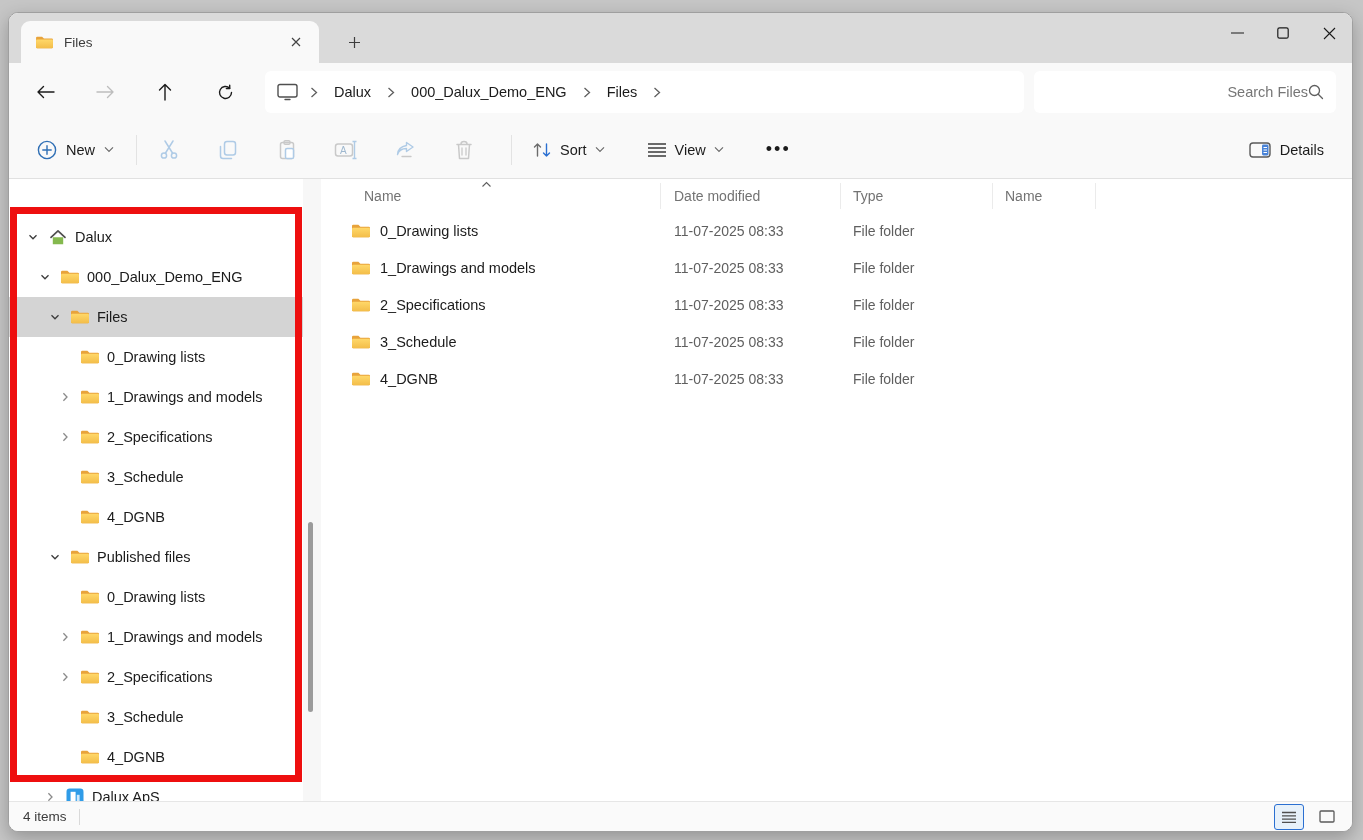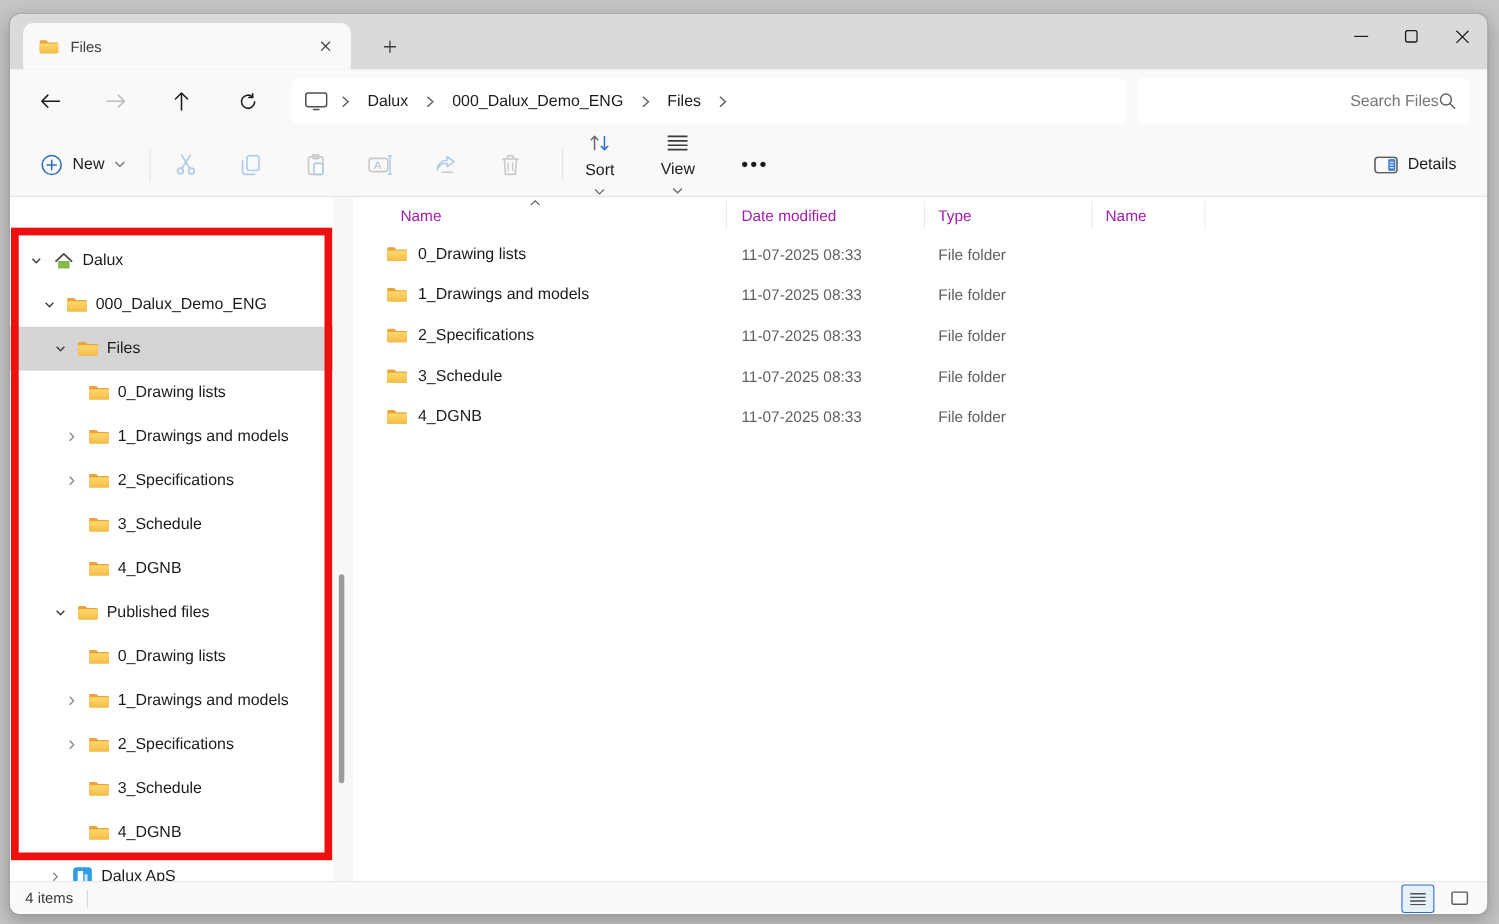--- a/index.html
+++ b/index.html
@@ -47,38 +47,38 @@
     border:none; outline:none; background:transparent; flex:1;
     font-family:"Liberation Sans", sans-serif; font-size:14.5px; color:#1b1b1b;text-align:right;
   }
   .search-pill input::placeholder { color:#767676; }
   
   .toolbar { height:58px; background:#f9f9f9; border-bottom:1px solid #e1e1e1; display:flex; align-items:center; padding:0 18px 0 16px; flex:0 0 auto; }
   .tool-new { display:flex; align-items:center; gap:9px; padding:8px 12px; border-radius:6px; }
   .tool-new-label { font-size:14.5px; color:#1b1b1b; }
   .tb-divider { width:1px; height:30px; background:#e3e3e3; margin:0 10px; flex:0 0 auto; }
   .tool-ic { width:44px; height:40px; display:flex; align-items:center; justify-content:center; border-radius:6px; margin-right:15px; flex:0 0 auto; }
-  .tool-text-btn { display:flex; align-items:center; gap:8px; padding:8px 10px; border-radius:6px; margin-right:22px;flex-direction:column; }
+  .tool-text-btn { display:flex; align-items:center; gap:8px; padding:8px 10px; border-radius:6px; margin-right:22px; }
   .tool-text-btn span.lbl { font-size:14.5px; color:#1b1b1b; }
   .tool-more { font-size:18px; letter-spacing:2px; color:#1b1b1b; padding:4px 10px; border-radius:6px; }
   .tool-spacer { flex:1; }
   .tool-details { display:flex; align-items:center; gap:9px; padding:8px 10px; border-radius:6px; }
   
   .content { flex:1; display:flex; min-height:0; background:#fff; }
   .sidebar { width:294px; flex:0 0 auto; padding-top:38px; overflow:hidden; position:relative; }
   .tree-item { height:40px; display:flex; align-items:center; gap:6px; cursor:default; }
   .tree-item.selected { background:#d4d4d4; }
   .tree-chevron { width:16px; height:16px; display:flex; align-items:center; justify-content:center; flex:0 0 auto; }
   .tree-icon { width:22px; height:20px; display:flex; align-items:center; justify-content:center; flex:0 0 auto; }
   .tree-label { font-size:14.5px; color:#1b1b1b; white-space:nowrap; }
   .gutter { width:18px; flex:0 0 auto; background:#f7f7f7; position:relative; }
   .gutter-thumb { position:absolute; left:5px; top:343px; width:5px; height:190px; background:#9b9b9b; border-radius:3px; }
   .main { flex:1; min-width:0; overflow:hidden; }
   .list-header { display:flex; height:33px; align-items:center; position:relative; }
-  .hcell { font-size:14px; color:#a21caf; border-right:1px solid #ebebeb; height:26px; display:flex; align-items:center; position:relative; }
+  .hcell { font-size:14px; color:#737373; border-right:1px solid #ebebeb; height:26px; display:flex; align-items:center; position:relative; }
   .hcell.c-name { width:340px; padding-left:43px; }
   .hcell.c-date { width:180px; padding-left:13px; }
   .hcell.c-type { width:152px; padding-left:12px; }
   .hcell.c-size { width:103px; padding-left:12px; }
   .sort-caret { position:absolute; left:160px; top:-2px; }
   .file-row { display:flex; height:37px; align-items:center; border-radius:4px; }
   .cell { display:flex; align-items:center; height:100%; }
   .cell.c-name { width:340px; padding-left:30px; gap:9px; font-size:14.5px; color:#1b1b1b; }
   .cell.c-date { width:180px; padding-left:13px; font-size:14px; color:#5f5f5f; }
   .cell.c-type { width:152px; padding-left:12px; font-size:14px; color:#5f5f5f; }

